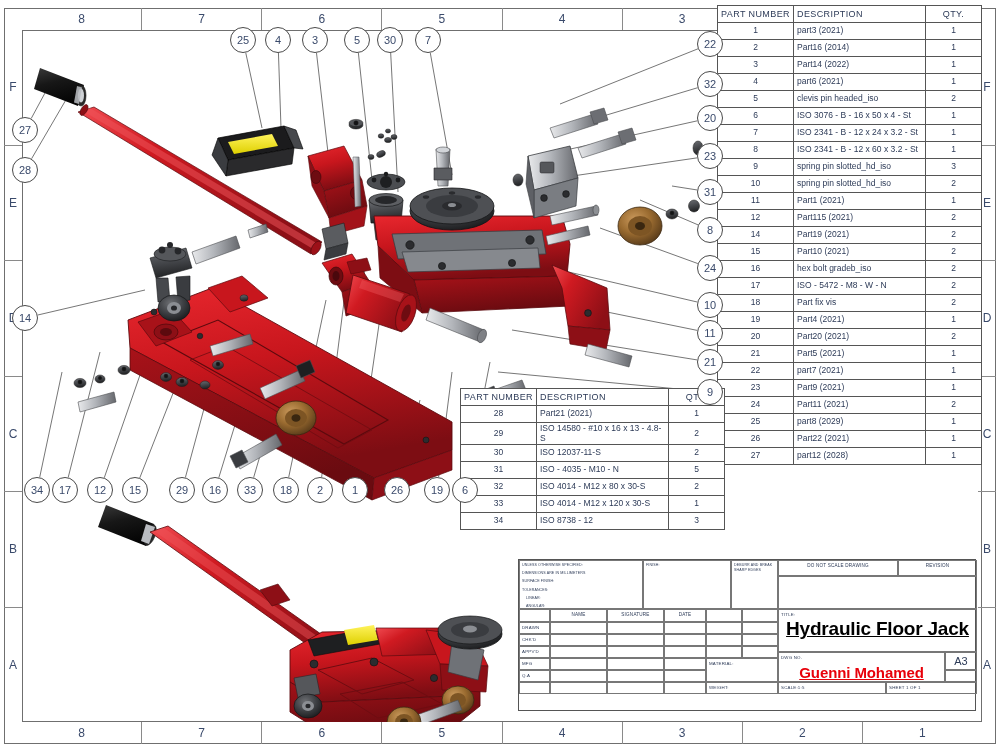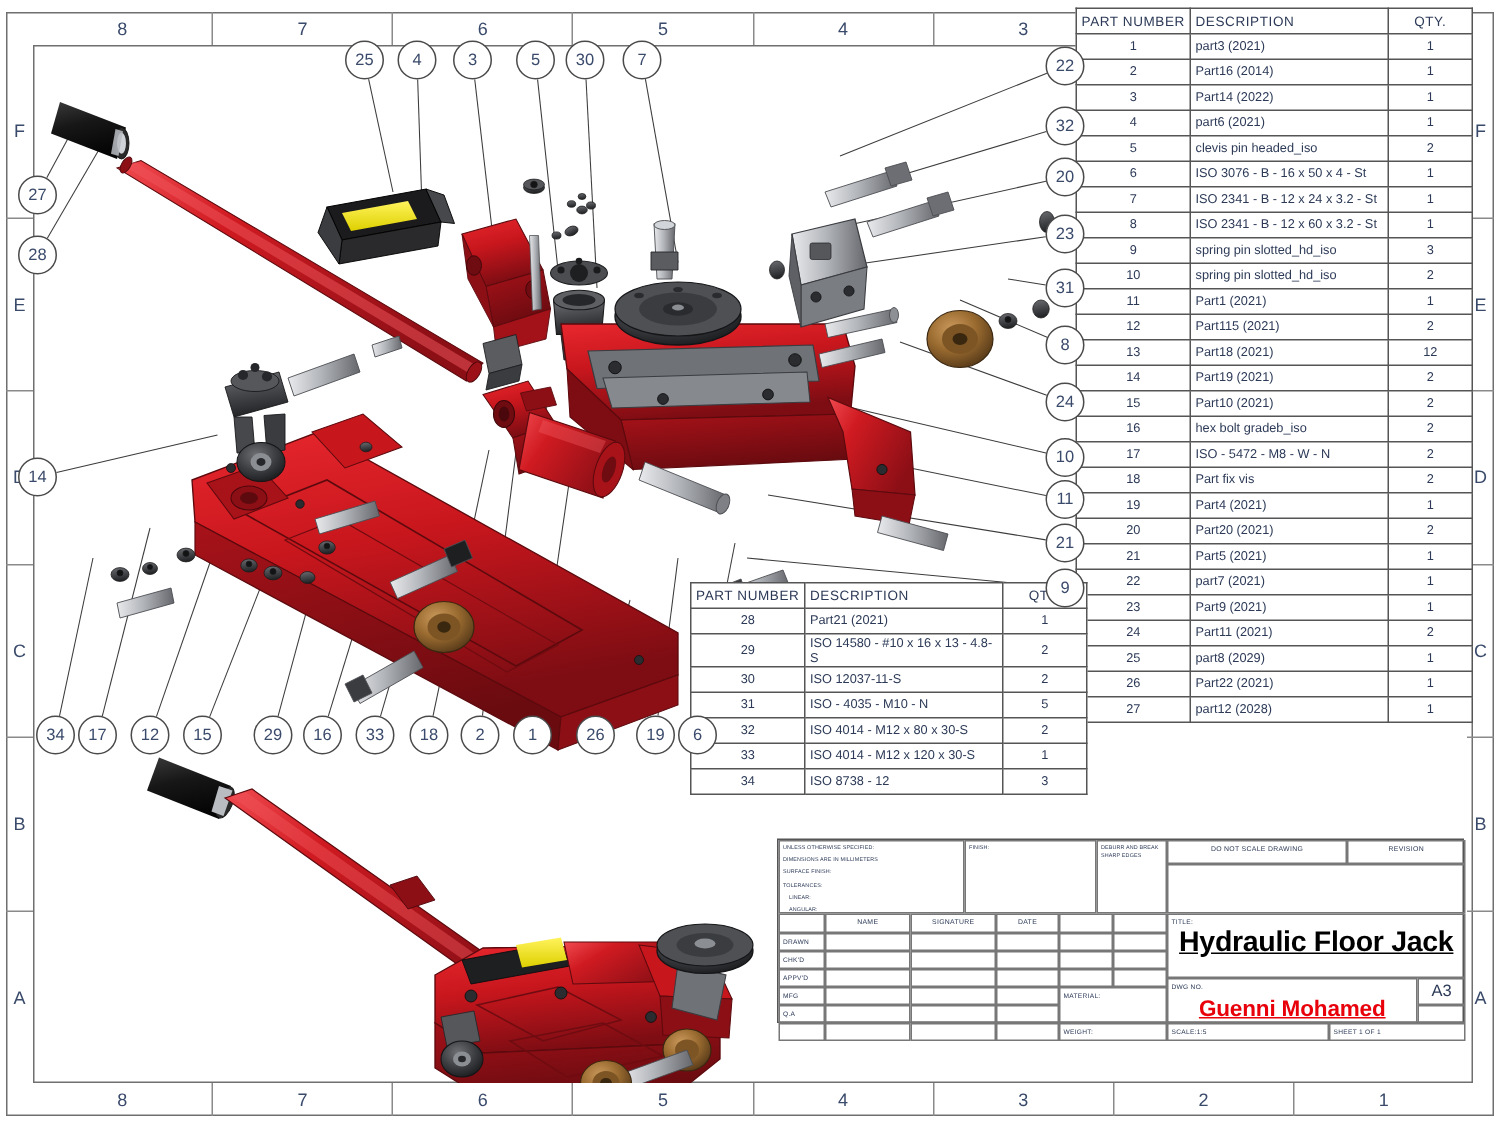--- a/index.html
+++ b/index.html
@@ -106,21 +106,21 @@
   .bom .c-qty { width: 56px; text-align: center; }
   .bom tr { height: 17px; }
 
   #bom-main { left: 717px; top: 5px; }
   #bom-second { left: 460px; top: 388px; }
 
   
   #titleblock {
     position: absolute;
     left: 518px; top: 559px;
-    width: 458px; height: 123px;
+    width: 458px; height: 152px;
     border: 1px solid #555;
     background: #ffffff;
     z-index: 31;
     font-family: "Liberation Sans", sans-serif;
     color: #2c3a57;
   }
   .tb-cell { position: absolute; border: 1px solid #777; overflow: hidden; }
   .tb-lbl { font-size: 3.6px; letter-spacing: .1px; line-height: 1.5; padding: 1.5px 2px; display:block; }
   .tb-lbl6 { font-size: 4.4px; letter-spacing: .2px; line-height: 1.45; padding: 2px; display:block; }
   .tb-hdr { font-size: 4.6px; text-align: center; padding-top: 2px; display:block; letter-spacing:.2px;}
@@ -637,25 +637,20 @@
           <td class="c-num">11</td>
           <td class="c-desc">Part1 (2021)</td>
           <td class="c-qty">1</td>
         </tr>
         <tr>
           <td class="c-num">12</td>
           <td class="c-desc">Part115 (2021)</td>
           <td class="c-qty">2</td>
         </tr>
         <tr>
-          <td class="c-num">13</td>
-          <td class="c-desc">Part18 (2021)</td>
-          <td class="c-qty">12</td>
-        </tr>
-        <tr>
           <td class="c-num">14</td>
           <td class="c-desc">Part19 (2021)</td>
           <td class="c-qty">2</td>
         </tr>
         <tr>
           <td class="c-num">15</td>
           <td class="c-desc">Part10 (2021)</td>
           <td class="c-qty">2</td>
         </tr>
         <tr>

